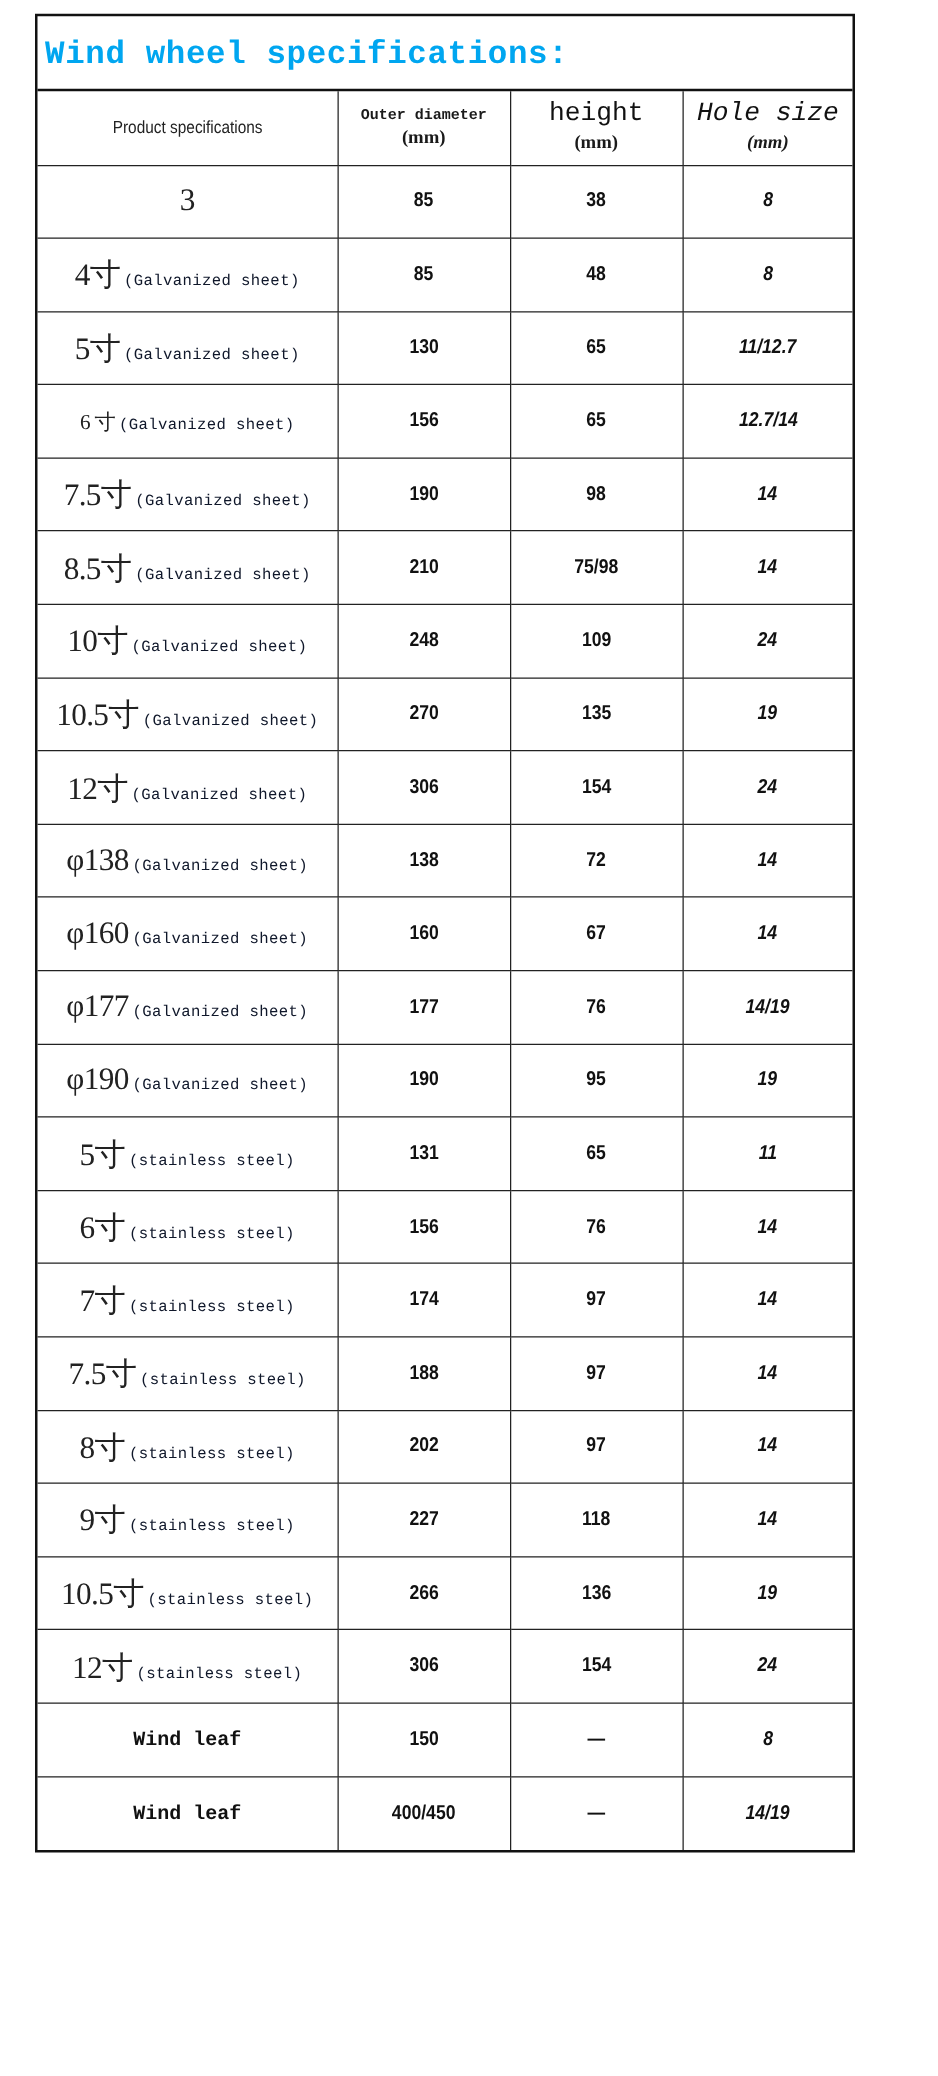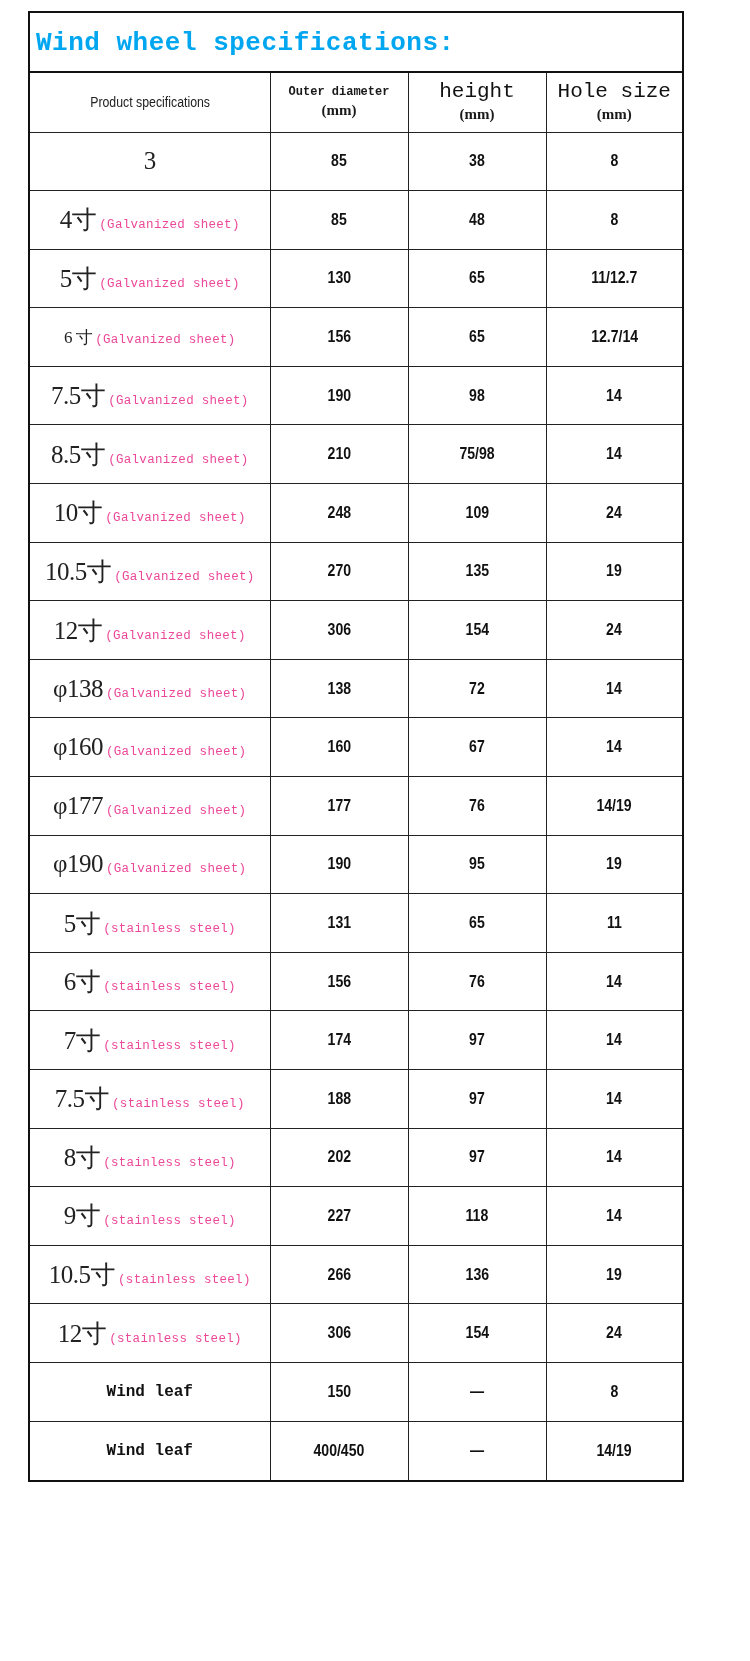--- a/index.html
+++ b/index.html
@@ -51,21 +51,21 @@
     table.spec col.c4 { width: 136px; }
     table.spec th, table.spec td {
       border: 1.5px solid #222;
       text-align: center;
       vertical-align: middle;
       padding: 0;
       box-sizing: border-box;
     }
     table.spec tr:first-child th { border-top: none; }
     table.spec tr th:first-child, table.spec tr td:first-child { border-left: none; }
-    table.spec tr th:last-child, table.spec tr td:last-child { border-right: none; }
+    table.spec tr th:last-child, table.spec tr td:last-child { border-right: none; font-style: italic; }
     table.spec tr:last-child td { border-bottom: none; }
 
     thead th { height: 59px; font-weight: normal; }
     .h-product {
       font-family: "Liberation Sans", "DejaVu Sans", sans-serif;
       font-size: 14px;
       color: #222;
       transform: scaleX(0.88);
       display: inline-block;
     }
@@ -96,21 +96,21 @@
     .spec-size {
       font-family: "Liberation Serif", "DejaVu Serif", serif;
       font-size: 25px;
       color: #222;
       letter-spacing: -0.5px;
     }
     .spec-size.small { font-size: 17px; margin-top: 36px; }
     .spec-mat {
       font-family: "Liberation Mono", "DejaVu Sans Mono", monospace;
       font-size: 12.5px;
-      color: #ec4899;
+      color: #0f172a;
       margin-left: 3px;
       letter-spacing: 0.3px;
     }
     .spec-bold {
       font-family: "Liberation Mono", "DejaVu Sans Mono", monospace;
       font-weight: bold;
       font-size: 16px;
       color: #111;
       text-align: right;
     }

